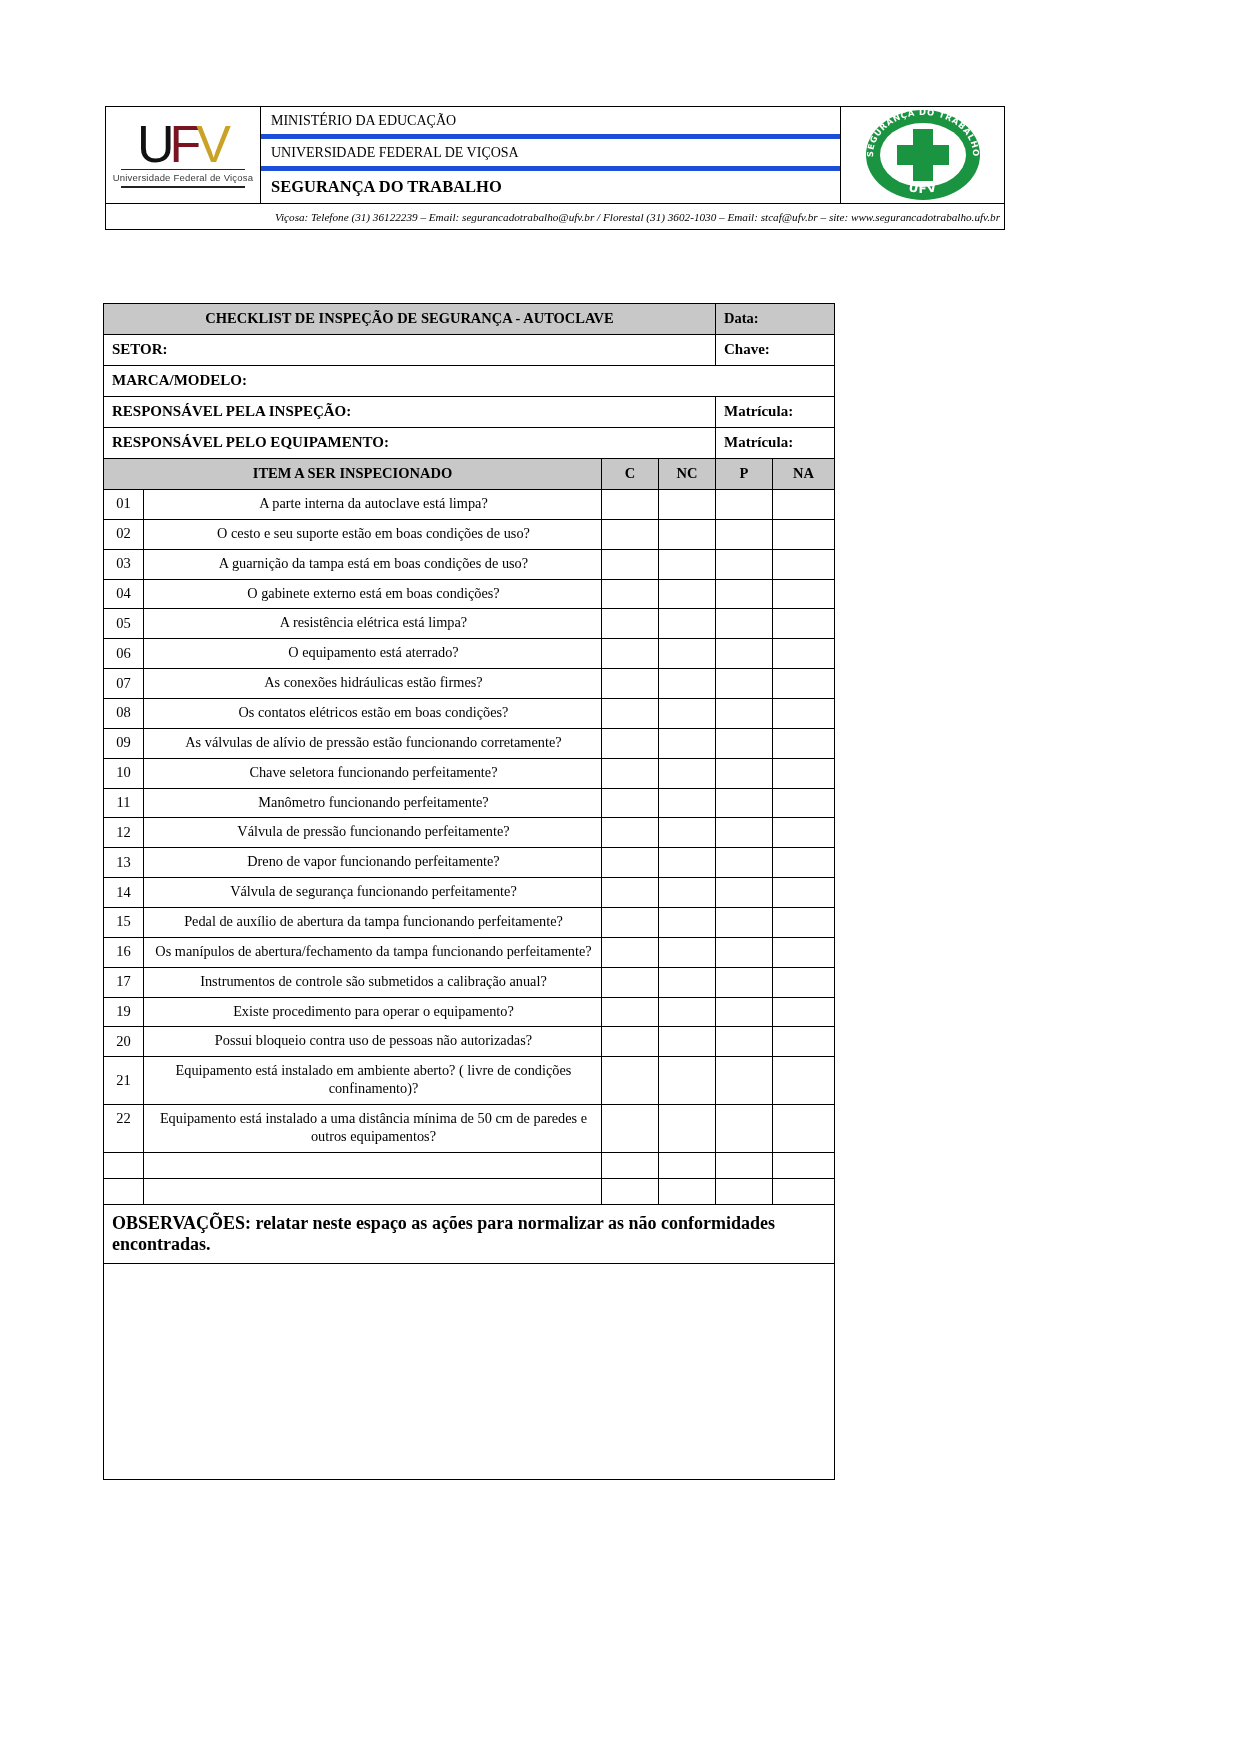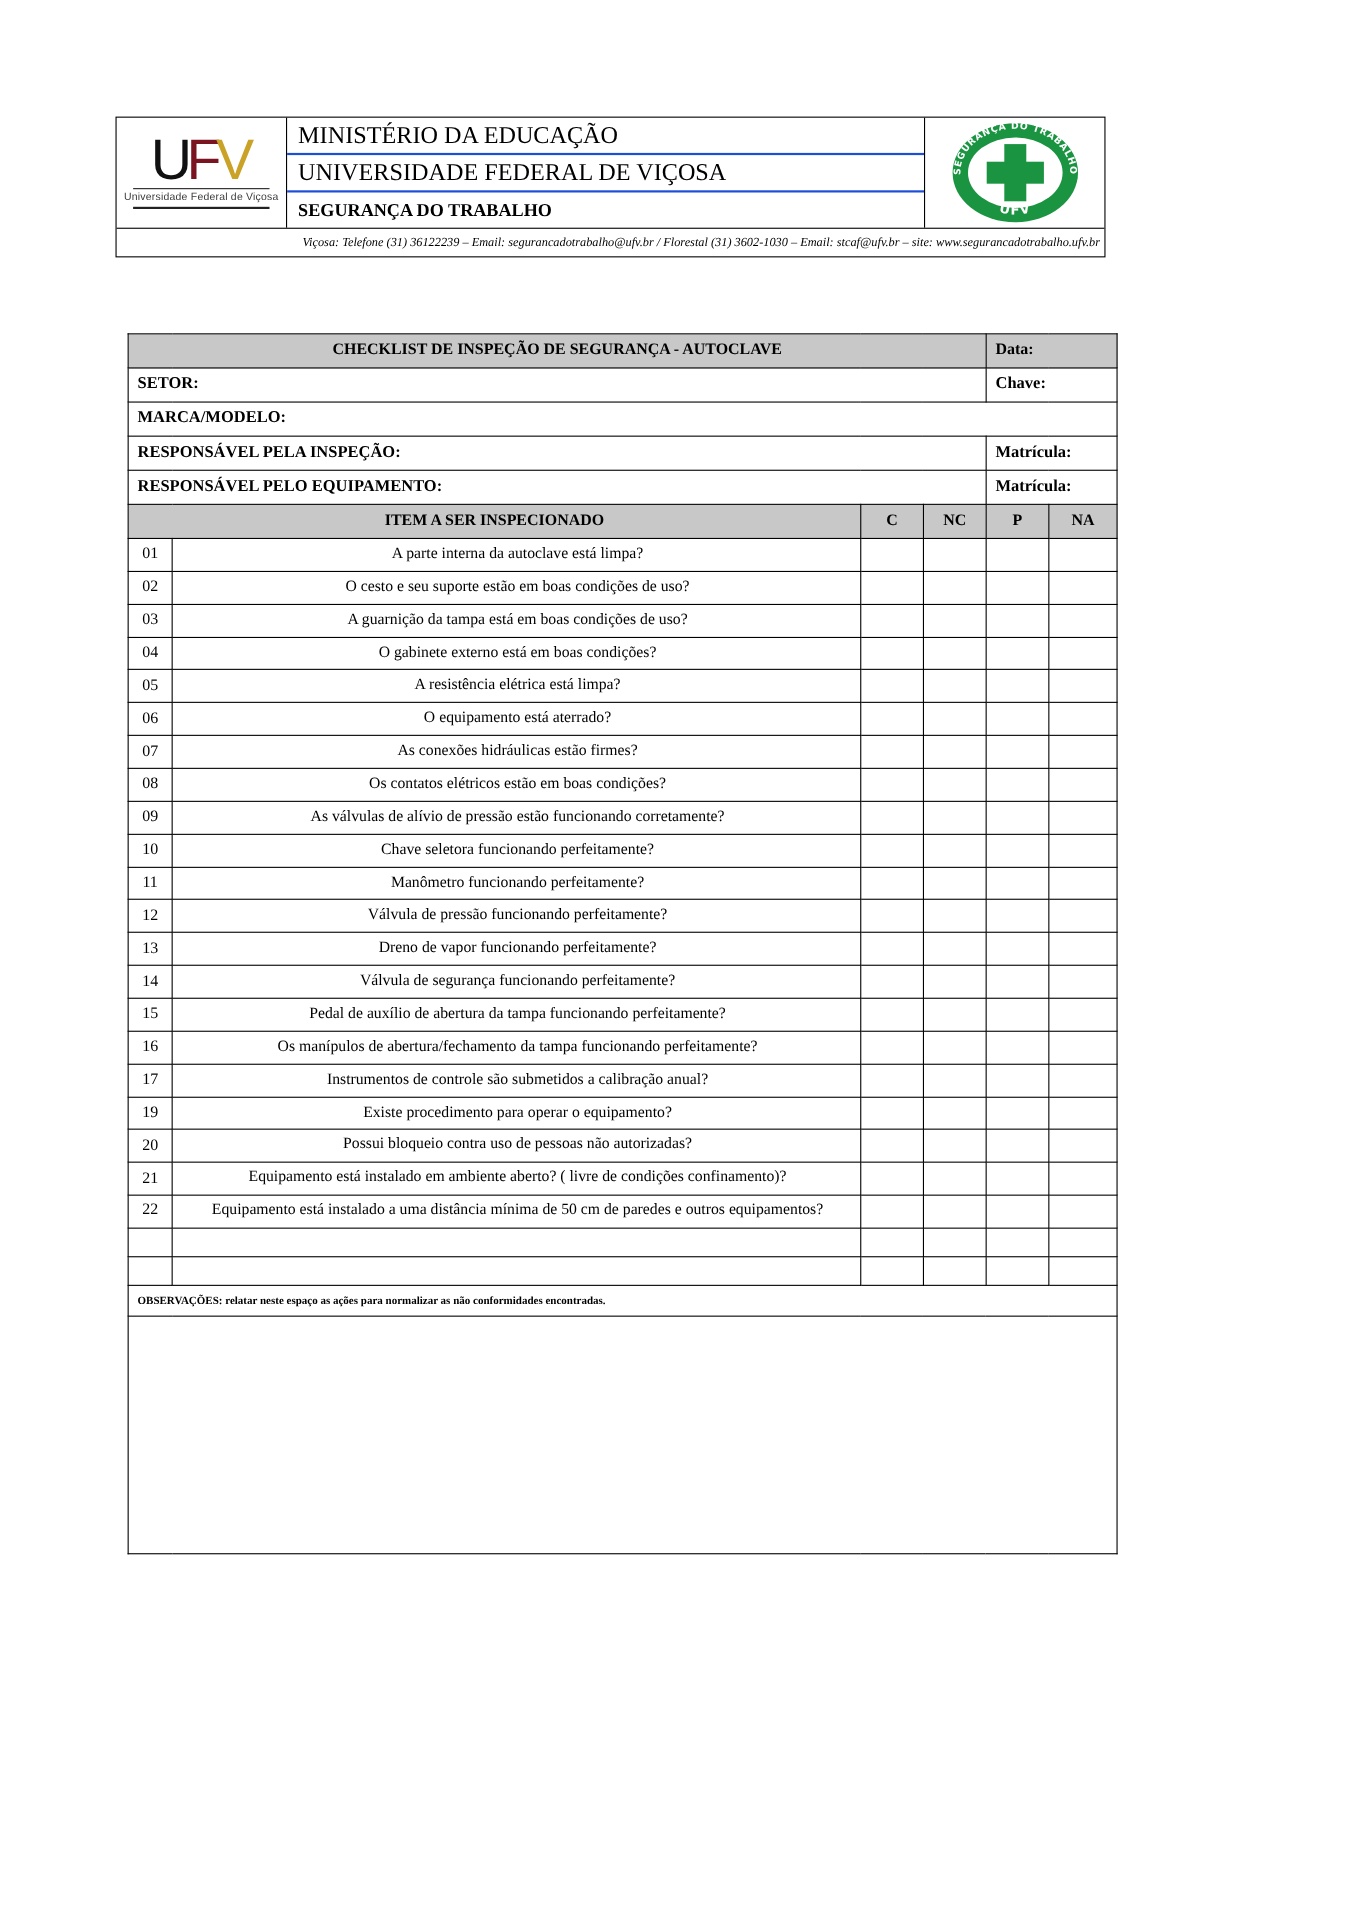--- a/index.html
+++ b/index.html
@@ -85,23 +85,23 @@
     display: flex;
     flex-direction: column;
     border-right: 1.5px solid #000;
     box-sizing: border-box;
   }
   .title-line {
     flex: 1;
     display: flex;
     align-items: center;
     padding: 3px 0 3px 10px;
-    font-size: 22px;
+    font-size: 14px;
     min-height: 32px;
-    border-bottom: 2px solid #1d4ed8;
+    border-bottom: 5px solid #1d4ed8;
     box-sizing: border-box;
   }
   .title-line:last-child {
     border-bottom: none;
     font-weight: bold;
     font-size: 16.5px;
   }
 
   .seal-cell {
     width: 163px;
@@ -122,23 +122,23 @@
     font-size: 11.2px;
     font-style: italic;
     padding: 7px 4px 6px 4px;
     white-space: nowrap;
     overflow: hidden;
   }
 
   
   .form-table {
     position: absolute;
-    left: 116px;
+    left: 103px;
     top: 303px;
-    width: 900px;
+    width: 732px;
     border-collapse: collapse;
     table-layout: fixed;
   }
   .form-table td, .form-table th {
     border: 1px solid #000;
     font-size: 14.5px;
     padding: 0;
     vertical-align: middle;
   }
   .shaded { background: #c8c8c8; }
@@ -175,21 +175,21 @@
     line-height: 1.25;
     text-align: center;
   }
 
   .blank-row td { height: 25px; }
   .blank-row .cell-pad { padding: 0; height: 25px; }
 
   .obs-cell .cell-pad {
     padding: 8px 8px 8px 8px;
     font-weight: bold;
-    font-size: 10px;
+    font-size: 18px;
   }
   .obs-space { height: 215px; }
 </style>
 </head>
 <body>
 
 <div class="page">
 
   <div class="header-block">
     <div class="header-top">

